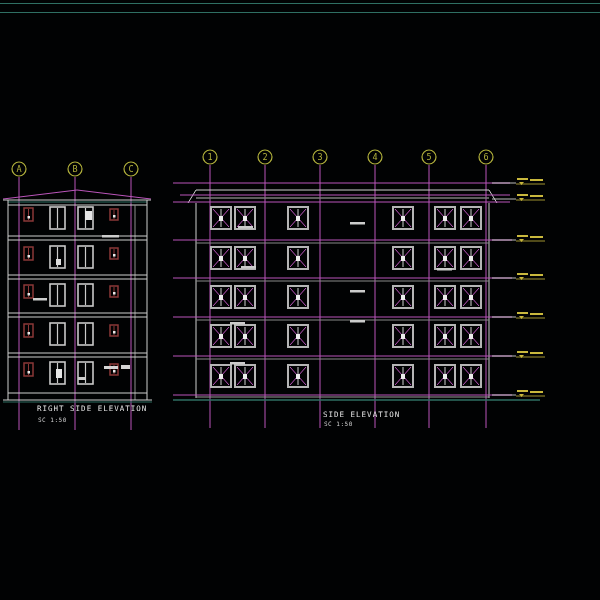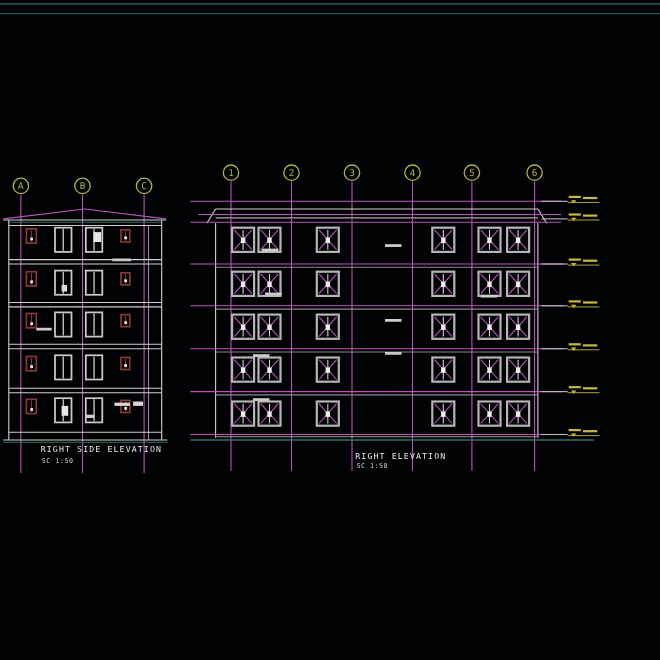--- a/index.html
+++ b/index.html
@@ -475,15 +475,15 @@
           <rect x="517" y="390" width="11" height="2" fill="#c9b83d"></rect>
           <rect x="530" y="391" width="13" height="2" fill="#c9b83d"></rect>
           <line x1="516" y1="396" x2="545" y2="396" stroke="#c9b83d" stroke-width="0.8"></line>
         </g>
       </g>
     </svg>
 
   <div class="dwg-title" style="left:37px;top:405px">RIGHT SIDE ELEVATION</div>
   <div class="dwg-scale" style="left:38px;top:417px">SC 1:50</div>
 
-  <div class="dwg-title" style="left:323px;top:411px">RIGHT ELEVATION</div>
+  <div class="dwg-title" style="left:323px;top:411px">SIDE ELEVATION</div>
   <div class="dwg-scale" style="left:324px;top:421px">SC 1:50</div>
 </div>
 
 </body></html>

